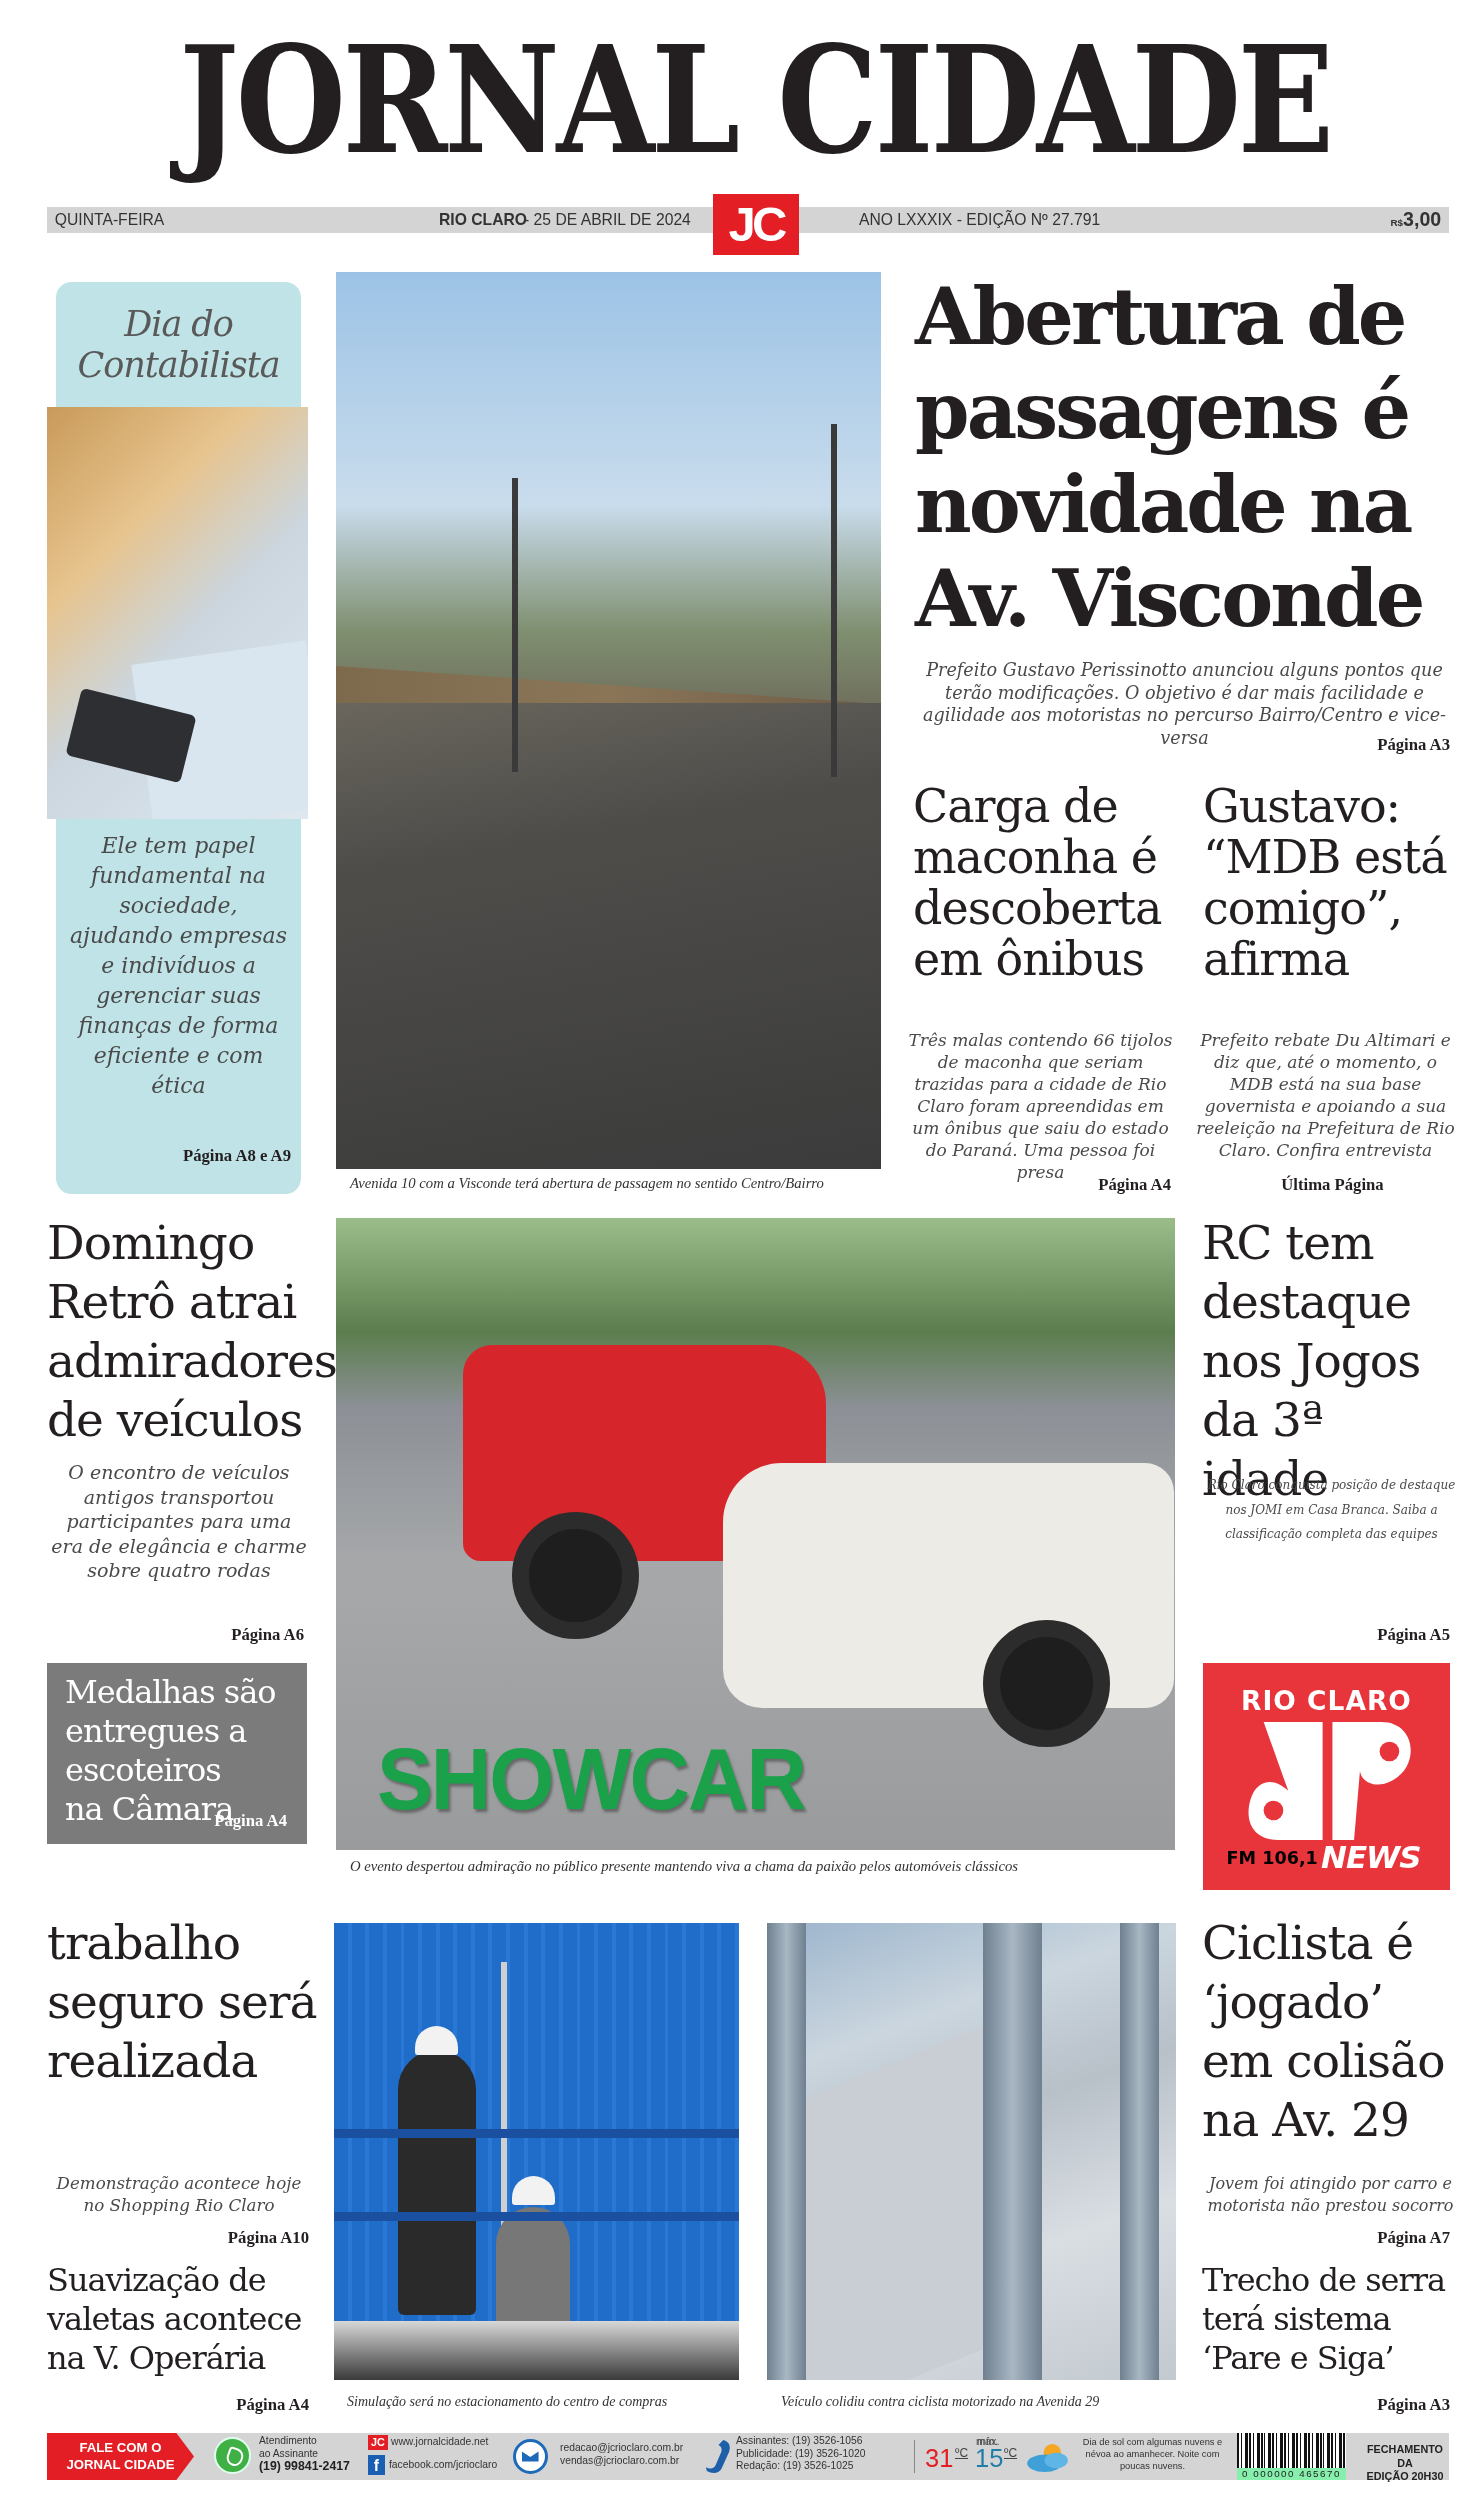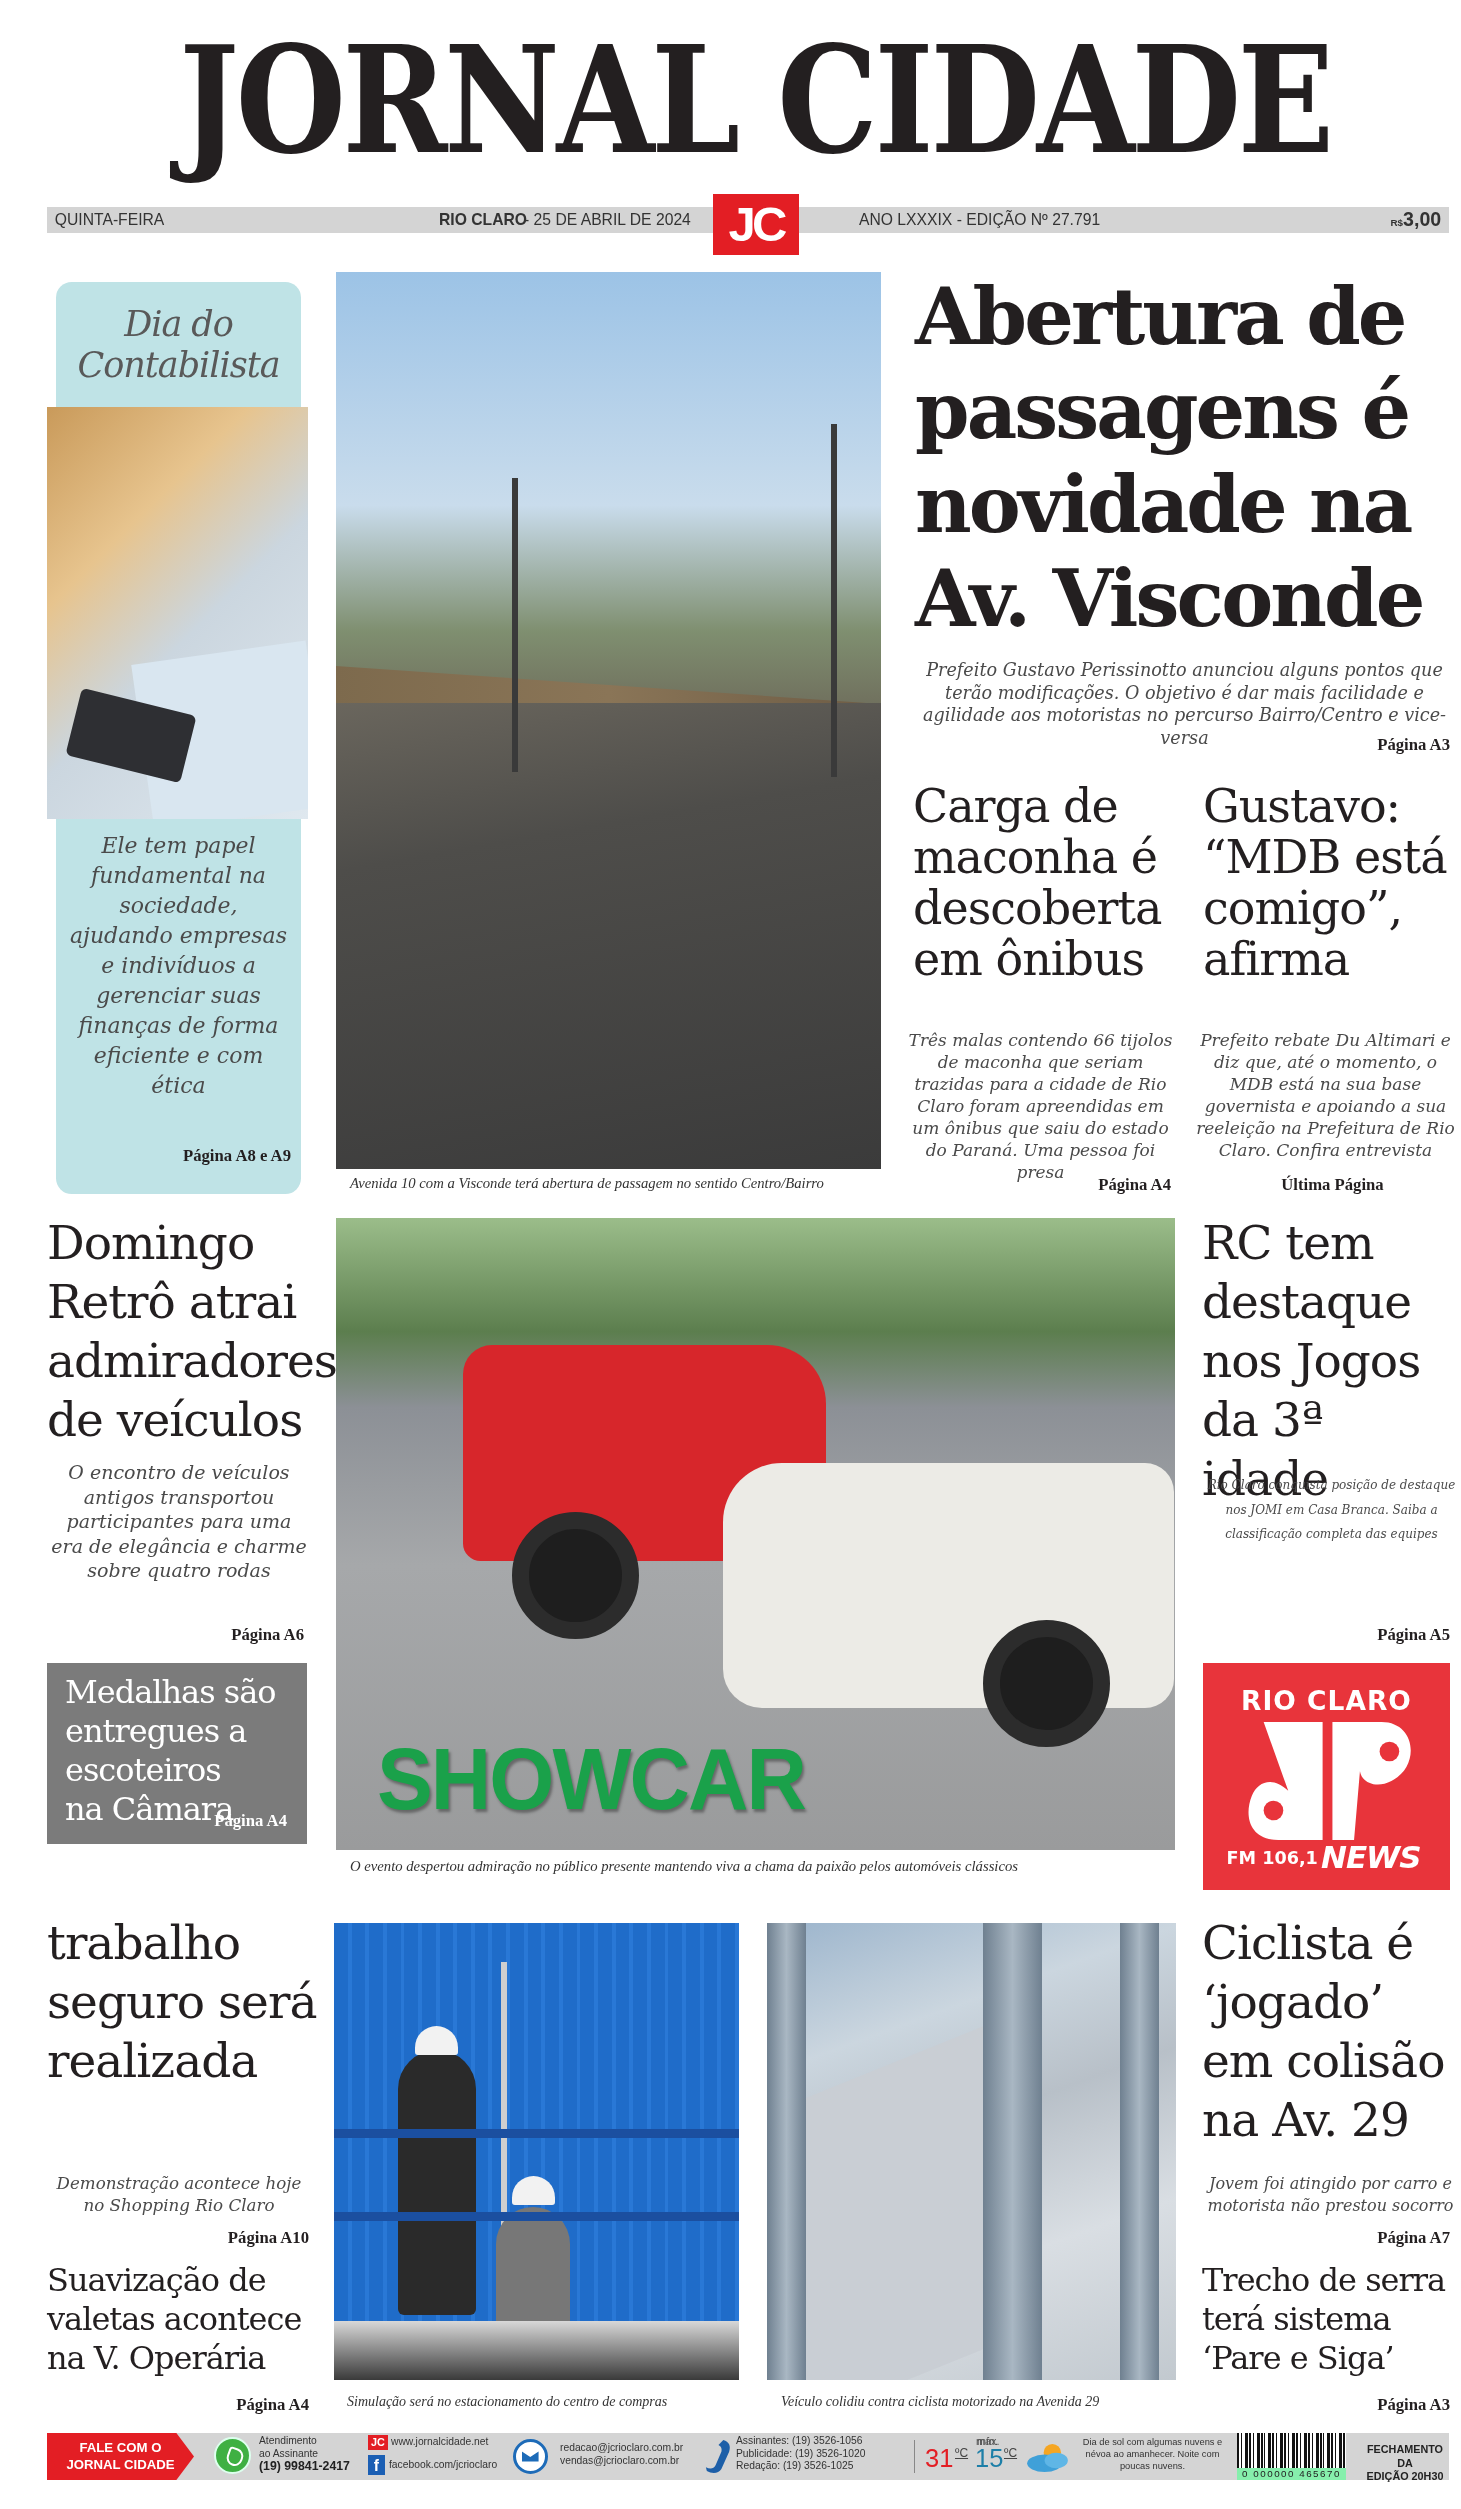--- a/index.html
+++ b/index.html
@@ -74,21 +74,21 @@
   .contab-title { left: 56px; top: 304px; width: 245px; font-size: 35px; line-height: 41px; font-style: italic; color: #595959; text-align: center; letter-spacing: -1px; }
   .contab-deck { left: 66px; top: 831px; width: 225px; font-size: 22px; line-height: 30px; }
 
   .medalhas { left: 47px; top: 1663px; width: 260px; height: 181px; background: #7b7b7b; }
   .medalhas-text { left: 65px; top: 1673px; width: 240px; font-size: 32px; line-height: 39px; color: #fff; letter-spacing: -1px; }
   .medalhas-ref { left: 47px; top: 1811px; width: 240px; color: #fff; }
 
   .jp-logo { left: 1203px; top: 1663px; width: 247px; height: 227px; background: #e8343b; }
   .jp-logo .rc { position:absolute; left:0; top:21.6px; width:100%; text-align:center; font-family:"DejaVu Sans", sans-serif; font-weight:bold; font-size:26.5px; color:#fff; letter-spacing: 1px; }
   .jp-logo .jp { position:absolute; left:41px; top:59px; width:169px; height:118px; }
-  .jp-logo .fm { position:absolute; left:23.5px; top:185px; font-family:"DejaVu Sans", sans-serif; font-weight:bold; font-size:17.6px; color:#ffffff; }
+  .jp-logo .fm { position:absolute; left:23.5px; top:185px; font-family:"DejaVu Sans", sans-serif; font-weight:bold; font-size:17.6px; color:#000000; }
   .jp-logo .news { position:absolute; left:118px; top:176px; font-family:"DejaVu Sans", sans-serif; font-weight:bold; font-style:italic; font-size:31px; color:#fff; letter-spacing:-1px; }
 
   
   .footer-bar { left: 47px; top: 2433px; width: 1318px; height: 47px; background: #d4d4d4; }
   .footer-cta { left: 47px; top: 2433px; width: 147px; height: 47px; background: #e31e24; color: #fff;
     clip-path: polygon(0 0, 88% 0, 100% 50%, 88% 100%, 0 100%);
     font-family: "Liberation Sans", sans-serif; font-weight: bold; font-size: 13.2px; line-height: 16.7px; text-align: center; padding-top: 6.9px; }
   .ft { font-family: "Liberation Sans", sans-serif; font-size: 10.3px; line-height: 12.7px; color: #333; }
   .ft b { font-size: 12.3px; color: #222; }
   .wa-icon { left: 214px; top: 2437px; width: 37px; height: 37px; border-radius: 50%; background: #3fb043; border: 2.9px solid #dfe; }

